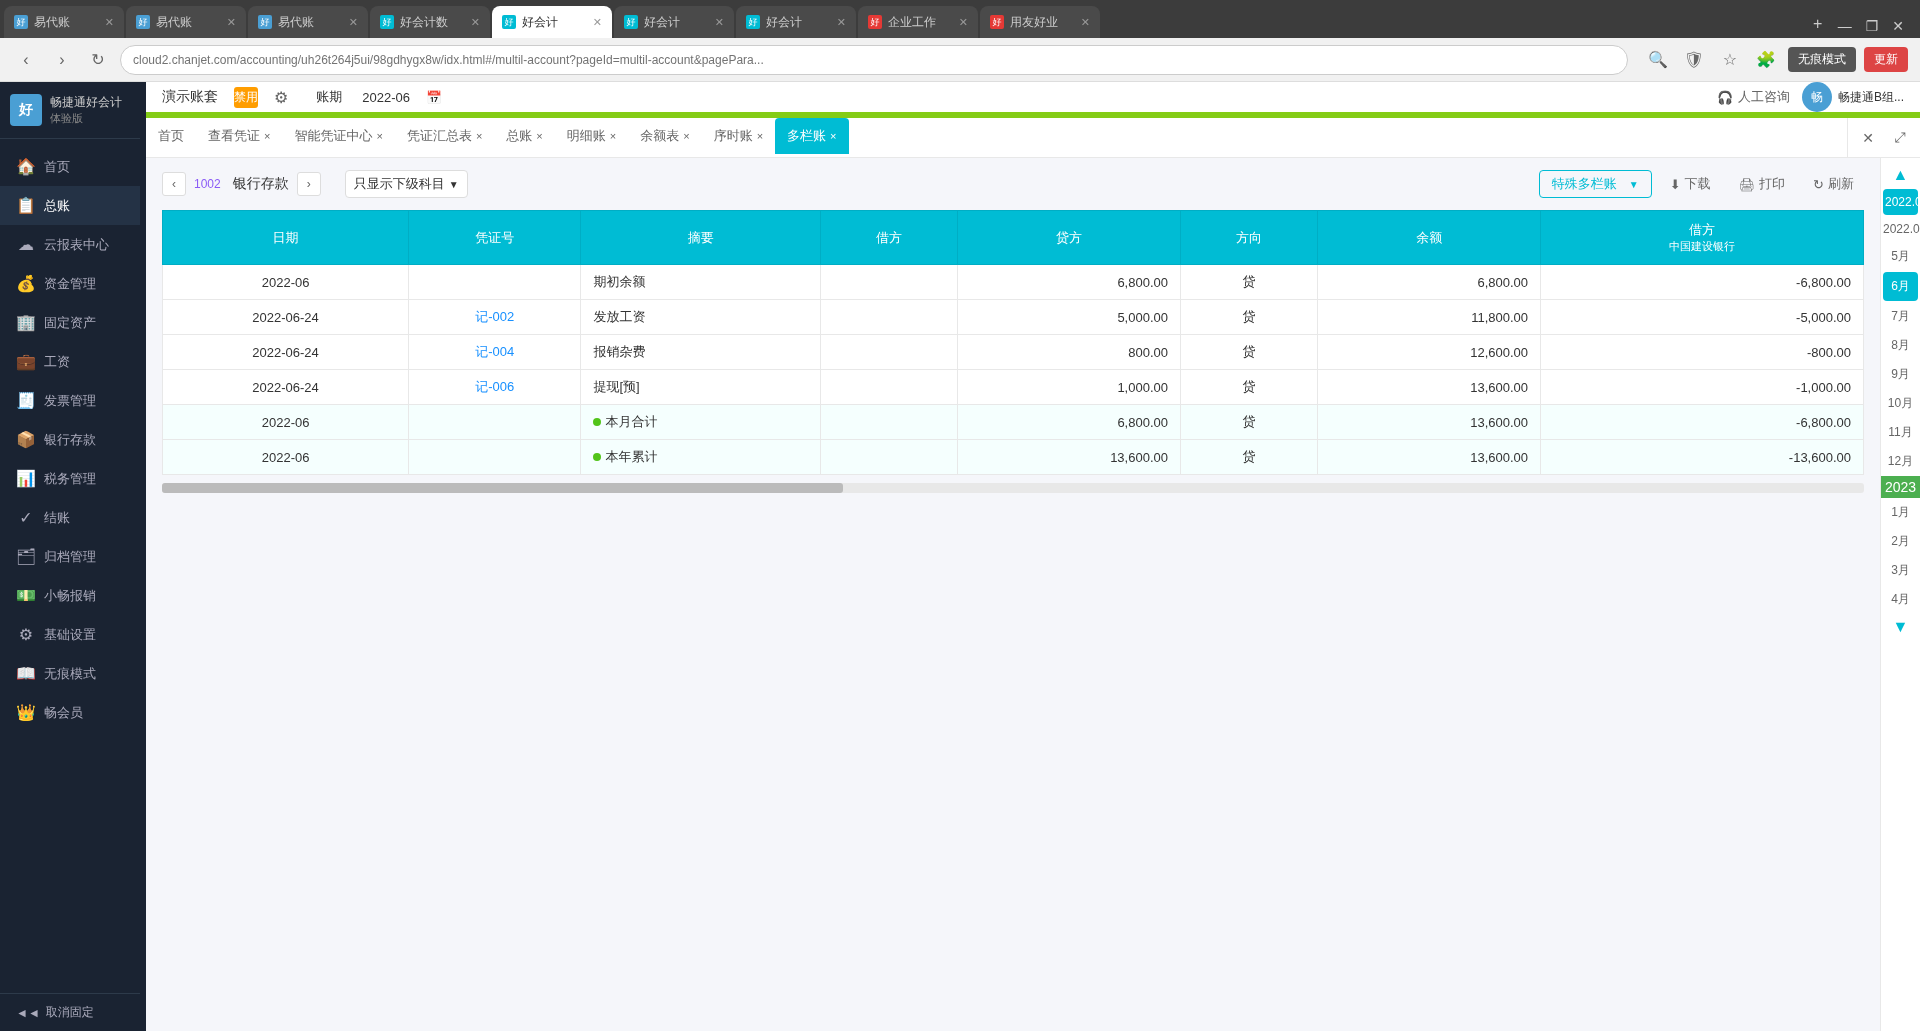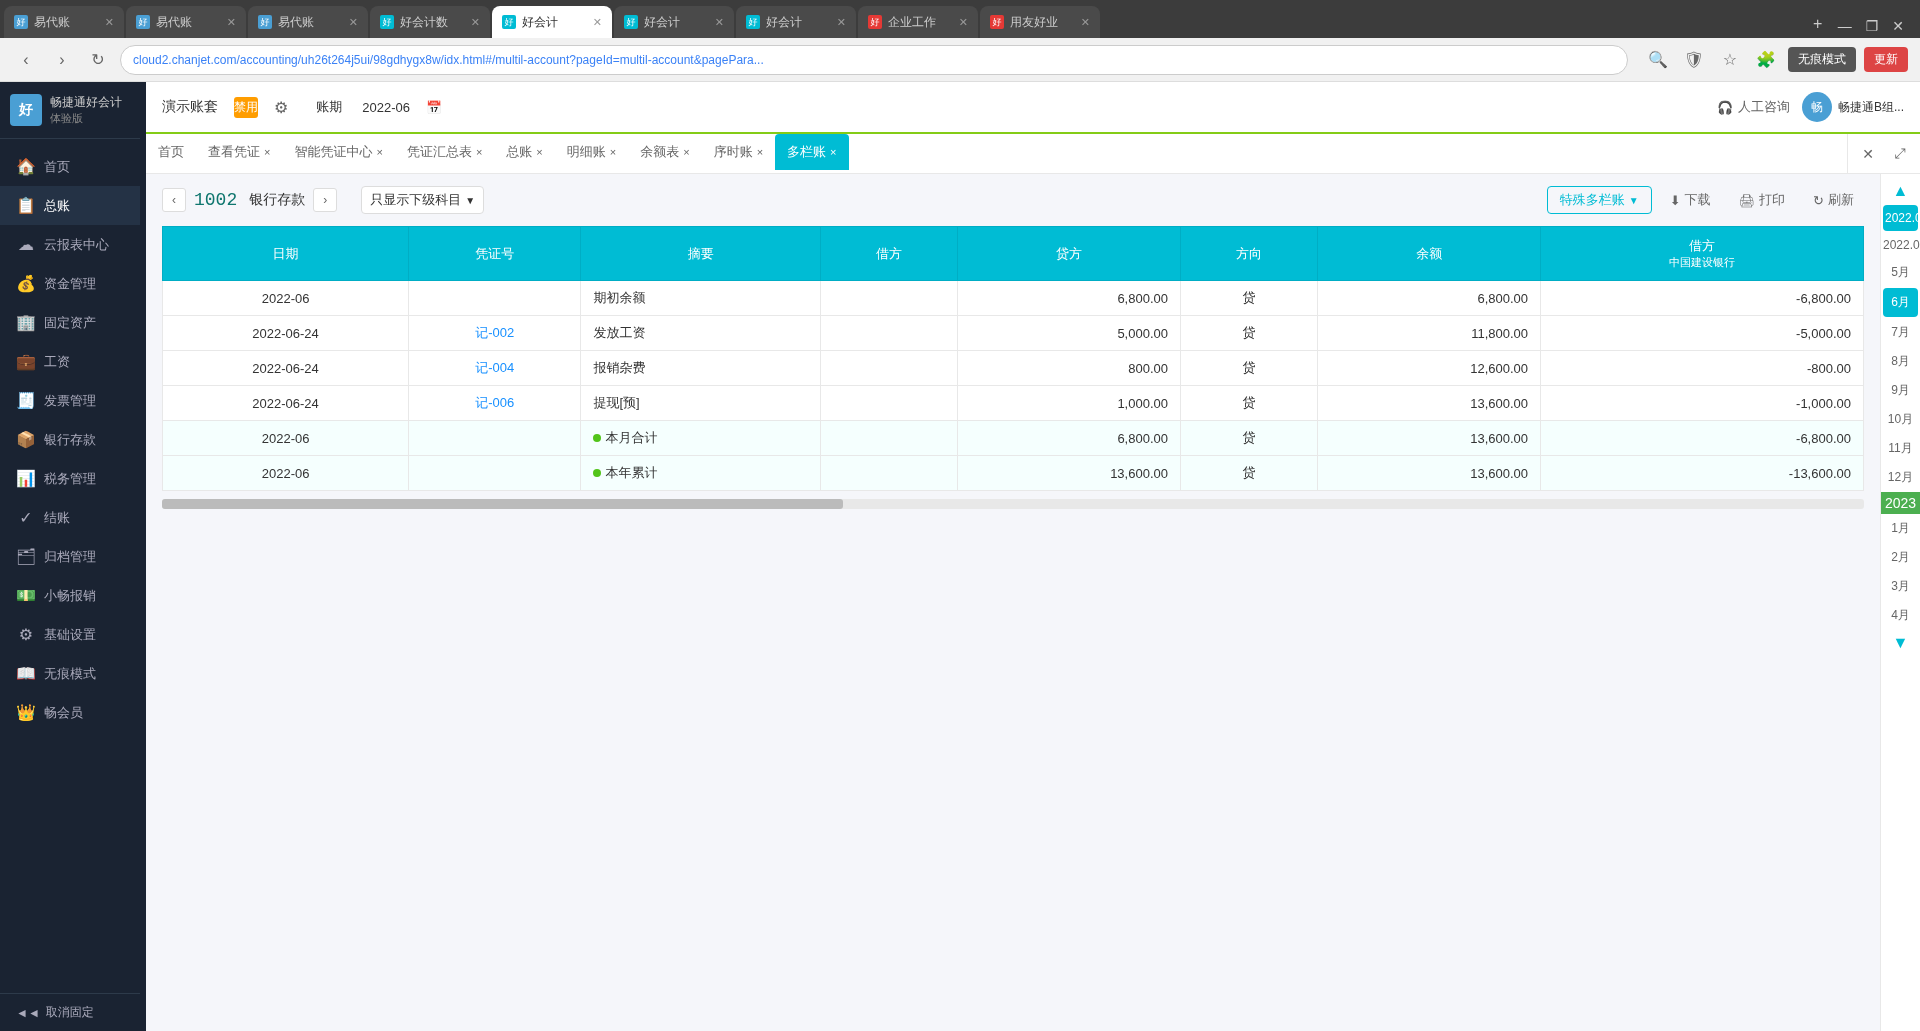--- a/index.html
+++ b/index.html
@@ -10,21 +10,21 @@
     .tab-bar { display: flex; align-items: flex-end; background: #3c3c3c; height: 38px; padding: 0 4px; gap: 2px; }
     .tab { display: flex; align-items: center; height: 32px; padding: 0 10px; border-radius: 8px 8px 0 0; font-size: 12px; color: #ccc; background: #4a4a4a; gap: 6px; min-width: 120px; cursor: pointer; position: relative; }
     .tab.active { background: #fff; color: #333; }
     .tab-close { margin-left: auto; font-size: 11px; color: #999; cursor: pointer; }
     .tab-add { display: flex; align-items: center; justify-content: center; width: 28px; height: 28px; color: #ccc; font-size: 16px; cursor: pointer; margin-left: 4px; }
     .tab-controls { display: flex; align-items: center; margin-left: auto; gap: 6px; padding-right: 8px; }
     .tab-ctrl-btn { color: #ccc; font-size: 14px; cursor: pointer; padding: 4px; }
 
     .address-bar { display: flex; align-items: center; background: #f1f1f1; height: 44px; padding: 0 12px; gap: 8px; border-bottom: 1px solid #ddd; }
     .nav-btn { width: 28px; height: 28px; display: flex; align-items: center; justify-content: center; color: #666; cursor: pointer; font-size: 16px; }
-    .address-input { flex: 1; height: 30px; border: 1px solid #ccc; border-radius: 15px; padding: 0 12px; font-size: 12px; background: #fff; color: #3b82f6; }
+    .address-input { flex: 1; height: 30px; border: 1px solid #ccc; border-radius: 15px; padding: 0 12px; font-size: 12px; background: #fff; color: #737373; }
     .browser-actions { display: flex; align-items: center; gap: 8px; margin-left: 8px; }
     .update-btn { background: #d44; color: #fff; border-radius: 4px; padding: 4px 10px; font-size: 12px; cursor: pointer; }
     .no-trace-btn { background: #555; color: #fff; border-radius: 4px; padding: 4px 10px; font-size: 12px; }
 
     
     .app-container { display: flex; width: 100%; height: calc(1031px - 82px); background: #f0f2f5; }
 
     
     .sidebar { width: 140px; background: #1a2332; color: #fff; display: flex; flex-direction: column; height: 100%; flex-shrink: 0; }
     .sidebar-logo { display: flex; align-items: center; padding: 12px 10px; border-bottom: 1px solid #2d3a4a; gap: 8px; }
@@ -35,41 +35,41 @@
     .nav-item.active { background: #243245; color: #fff; }
     .nav-item-icon { font-size: 16px; width: 20px; text-align: center; flex-shrink: 0; }
     .nav-item-label { font-size: 13px; }
     .sidebar-footer { padding: 10px 16px; border-top: 1px solid #2d3a4a; }
     .sidebar-pin { display: flex; align-items: center; gap: 6px; color: #aab; font-size: 12px; cursor: pointer; }
 
     
     .main-content { flex: 1; display: flex; flex-direction: column; background: #f5f6fa; overflow: hidden; position: relative; }
 
     
-    .top-bar { display: flex; align-items: center; background: #fff; padding: 0 16px; height: 52px; border-bottom: 2px solid #84cc16; gap: 16px; flex-shrink: 0; }
+    .top-bar { display: flex; align-items: center; background: #fff; padding: 0 16px; height: 36px; border-bottom: 6px solid #84cc16; gap: 16px; flex-shrink: 0; }
     .demo-badge { background: #ff9d00; color: #fff; padding: 2px 0; border-radius: 3px; font-size: 12px; }
     .top-bar-actions { margin-left: auto; display: flex; align-items: center; gap: 12px; }
     .consult-btn { display: flex; align-items: center; gap: 4px; font-size: 13px; color: #666; cursor: pointer; }
     .user-info { display: flex; align-items: center; gap: 6px; cursor: pointer; }
     .user-avatar { width: 30px; height: 30px; border-radius: 50%; background: #4a9fd4; display: flex; align-items: center; justify-content: center; color: #fff; font-size: 12px; }
     .user-name { font-size: 12px; color: #333; }
     .page-tab { display: flex; align-items: center; padding: 0 12px; height: 36px; font-size: 13px; color: #666; cursor: pointer; border-radius: 4px 4px 0 0; gap: 4px; white-space: nowrap; }
     .page-tab.active { background: #00bcd4; color: #fff; }
     .page-tab-close { font-size: 11px; cursor: pointer; }
     .tab-action-btn { width: 28px; height: 28px; display: flex; align-items: center; justify-content: center; cursor: pointer; color: #666; font-size: 14px; }
 
     
     .content-area { flex: 1; padding: 12px 16px; overflow: auto; position: relative; }
 
     
     .account-nav { display: flex; align-items: center; gap: 8px; margin-bottom: 12px; }
     .account-nav-btn { width: 24px; height: 24px; border: 1px solid #ddd; border-radius: 3px; display: flex; align-items: center; justify-content: center; cursor: pointer; color: #666; font-size: 12px; background: #fff; }
     .account-filter { display: flex; align-items: center; gap: 4px; margin-left: 16px; border: 1px solid #ddd; border-radius: 4px; padding: 4px 8px; cursor: pointer; font-size: 13px; color: #333; background: #fff; }
     .toolbar-right { margin-left: auto; display: flex; align-items: center; gap: 8px; }
-    .special-multi-btn { border: 1px solid #00bcd4; color: #00bcd4; padding: 4px 12px; border-radius: 4px; font-size: 13px; cursor: pointer; display: flex; align-items: center; gap: 4px; }
+    .special-multi-btn { border: 1px solid #00bcd4; color: #00bcd4; padding: 4px 12px; border-radius: 4px; font-size: 13px; cursor: pointer; display: flex; align-items: center; gap: 12px; }
     .toolbar-btn { display: flex; align-items: center; gap: 4px; padding: 4px 10px; font-size: 13px; color: #666; cursor: pointer; }
 
     
     .ledger-table { width: 100%; border-collapse: collapse; background: #fff; }
     .ledger-table thead th { background: #00bcd4; color: #fff; padding: 10px 12px; font-size: 13px; font-weight: 500; text-align: center; border: 1px solid #00adc4; }
     .ledger-table tbody td { padding: 8px 12px; border: 1px solid #e8e8e8; font-size: 13px; color: #333; }
     .ledger-table tbody tr.summary-row { background: #f5fffe; }
     .cell-right { text-align: right; }
     .cell-center { text-align: center; }
     .cell-link { color: #1890ff; cursor: pointer; text-decoration: none; }
@@ -312,21 +312,21 @@
         <span class="tab-action-btn">⤢</span>
       </div>
     </div>
 
     <div class="content-with-panel">
 
       <div class="content-area">
 
         <div class="account-nav">
           <div class="account-nav-btn">‹</div>
-          <span style="font-size:18px;font-weight:500;color:#0f766e;font-family:Liberation Mono, monospace;">1002</span>
+          <span style="font-size:12px;font-weight:500;color:#8b5cf6;">1002</span>
           <span style="font-size:14px;font-weight:500;color:#333;margin-left:4px;">银行存款</span>
           <div class="account-nav-btn">›</div>
           <div class="account-filter">
             <span>只显示下级科目</span>
             <span style="font-size:10px;">▼</span>
           </div>
           <div class="toolbar-right">
             <div class="special-multi-btn">
               <span>特殊多栏账</span>
               <span style="font-size:10px;">▼</span>

